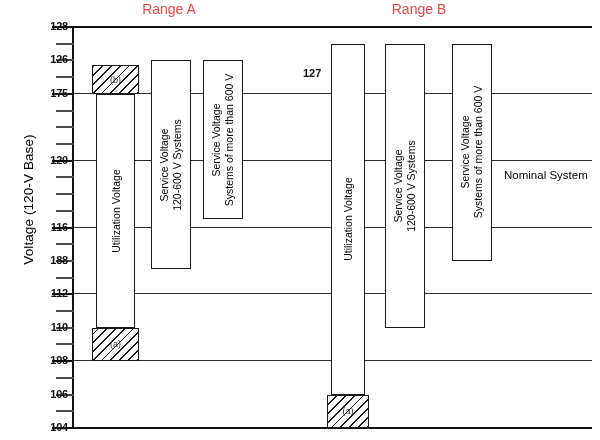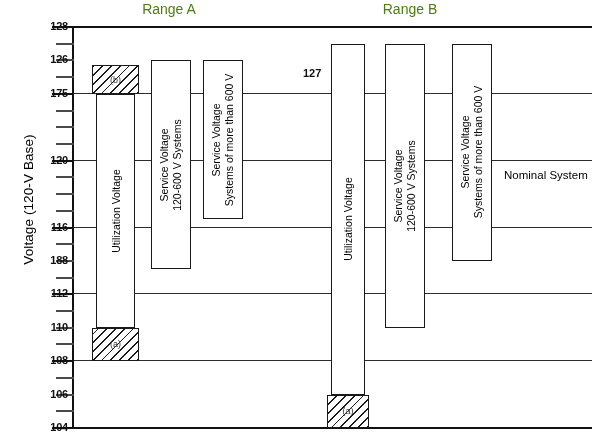--- a/index.html
+++ b/index.html
@@ -61,21 +61,21 @@
     background:#2c2c2c;
   }
   .gridline.top{height:2px;background:#111;}
   .gridline.bottom{height:2px;background:#111;}
 
   
   .range-header{
     position:absolute;
     top:1px;
     font-size:14px;
-    color:#4d7c0f;
+    color:#ef4444;
     text-align:center;
     white-space:nowrap;
   }
 
   
   .bar{
     position:absolute;
     background:#ffffff;
     border:1.6px solid #1a1a1a;
     box-sizing:border-box;
@@ -223,21 +223,21 @@
       </div>
       <div class="tick-label-wrap" style="top: 387.583px;">
         <div class="tick-label">106</div>
       </div>
       <div class="tick-label-wrap" style="top: 421px;">
         <div class="tick-label">104</div>
       </div>
     </div>
   <div id="headers">
       <div class="range-header" style="left: 88px; width: 162px;">Range A</div>
-      <div class="range-header" style="left: 300px; width: 220px;">Range B</div>
+      <div class="range-header" style="left: 309px; width: 220px;">Range B</div>
     </div>
   <div id="bars">
       <div class="bar" style="left: 96px; top: 93.8333px; width: 39px; height: 233.917px;">
         <div class="bar-label"><span>Utilization Voltage</span></div>
       </div>
       <div class="hatch" style="left: 92px; top: 65.4292px; width: 47px; height: 28.4042px;">
         <span class="hatch-note">(b)</span>
       </div>
       <div class="hatch" style="left: 92px; top: 327.75px; width: 47px; height: 33.4167px;">
         <span class="hatch-note">(a)</span>

